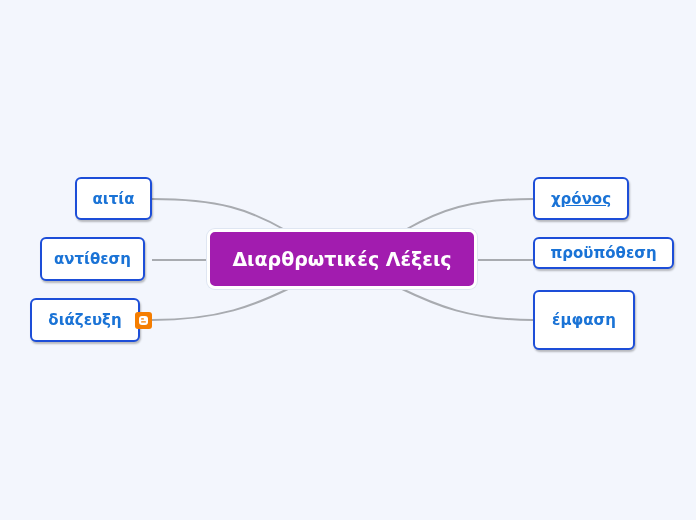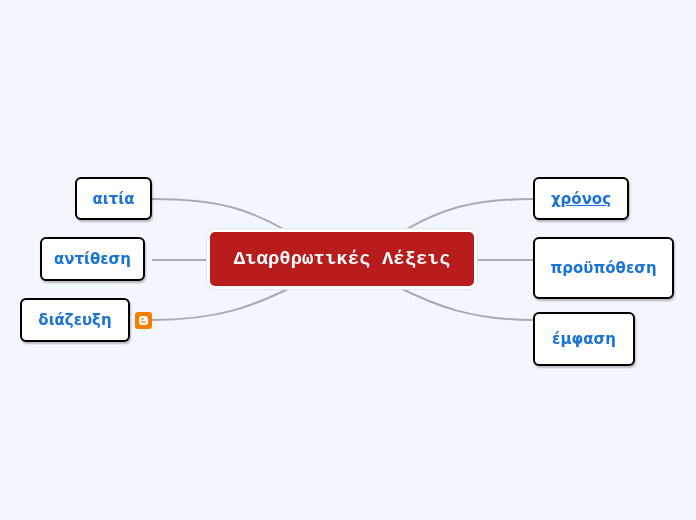--- a/index.html
+++ b/index.html
@@ -3,32 +3,32 @@
 <meta charset="utf-8">
 <style>
   html, body { margin:0; padding:0; }
   body {
     width:696px; height:520px; background:#f3f6fd; position:relative; overflow:hidden;
     font-family:"DejaVu Sans","Liberation Sans",sans-serif;
   }
   svg.links { position:absolute; left:0; top:0; }
   .node {
     position:absolute; box-sizing:border-box; background:#fff;
-    border:2px solid #000000; border-radius:6px;
+    border:2px solid #1d4ed8; border-radius:6px;
     box-shadow:1px 2px 2px rgba(0,0,0,0.25);
     color:#1a73d6; font-weight:bold; font-size:15px;
     display:flex; align-items:center; justify-content:center;
     cursor:pointer;
   }
   .central {
-    position:absolute; box-sizing:border-box; background:#b91c1c;
+    position:absolute; box-sizing:border-box; background:#a21caf;
     border:3px solid #ffffff; border-radius:8px;
     color:#fff; font-weight:bold; font-size:19px;
     display:flex; align-items:center; justify-content:center;
-    box-shadow:0 0 0 1px #dfe6f2; cursor:pointer;font-family:Liberation Mono, monospace;
+    box-shadow:0 0 0 1px #dfe6f2; cursor:pointer;
   }
   .blogger {
     position:absolute; width:17px; height:17px; border-radius:3px;
     background:#f57d00; display:flex; align-items:center; justify-content:center;
   }
 </style>
 </head>
 <body>
 
 <svg class="links" width="696" height="520">
@@ -47,35 +47,35 @@
 </div>
 
 <div class="node" style="left:75px; top:177px; width:77px; height:43px;">
   <span>αιτία</span>
 </div>
 
 <div class="node" style="left:40px; top:237px; width:105px; height:44px;">
   <span>αντίθεση</span>
 </div>
 
-<div class="node" style="left:20px; top:298px; width:110px; height:44px;">
+<div class="node" style="left:30px; top:298px; width:110px; height:44px;">
   <span>διάζευξη</span>
 </div>
 
 <div class="blogger" style="left:135px; top:312px;">
   <svg width="11" height="11" viewBox="0 0 11 11">
     <rect x="1" y="1" width="9" height="9" rx="3" fill="#fff"></rect>
     <rect x="3" y="3.2" width="3" height="1.4" rx="0.7" fill="#f57d00"></rect>
     <rect x="3" y="6.2" width="5" height="1.4" rx="0.7" fill="#f57d00"></rect>
   </svg>
 </div>
 
 <div class="node" style="left:533px; top:177px; width:96px; height:43px;text-decoration:underline;">
   <span>χρόνος</span>
 </div>
 
-<div class="node" style="left:533px; top:237px; width:141px; height:62px;">
+<div class="node" style="left:533px; top:237px; width:141px; height:32px;">
   <span>προϋπόθεση</span>
 </div>
 
-<div class="node" style="left:533px; top:312px; width:102px; height:54px;">
+<div class="node" style="left:533px; top:290px; width:102px; height:60px;">
   <span>έμφαση</span>
 </div>
 
 </body></html>

